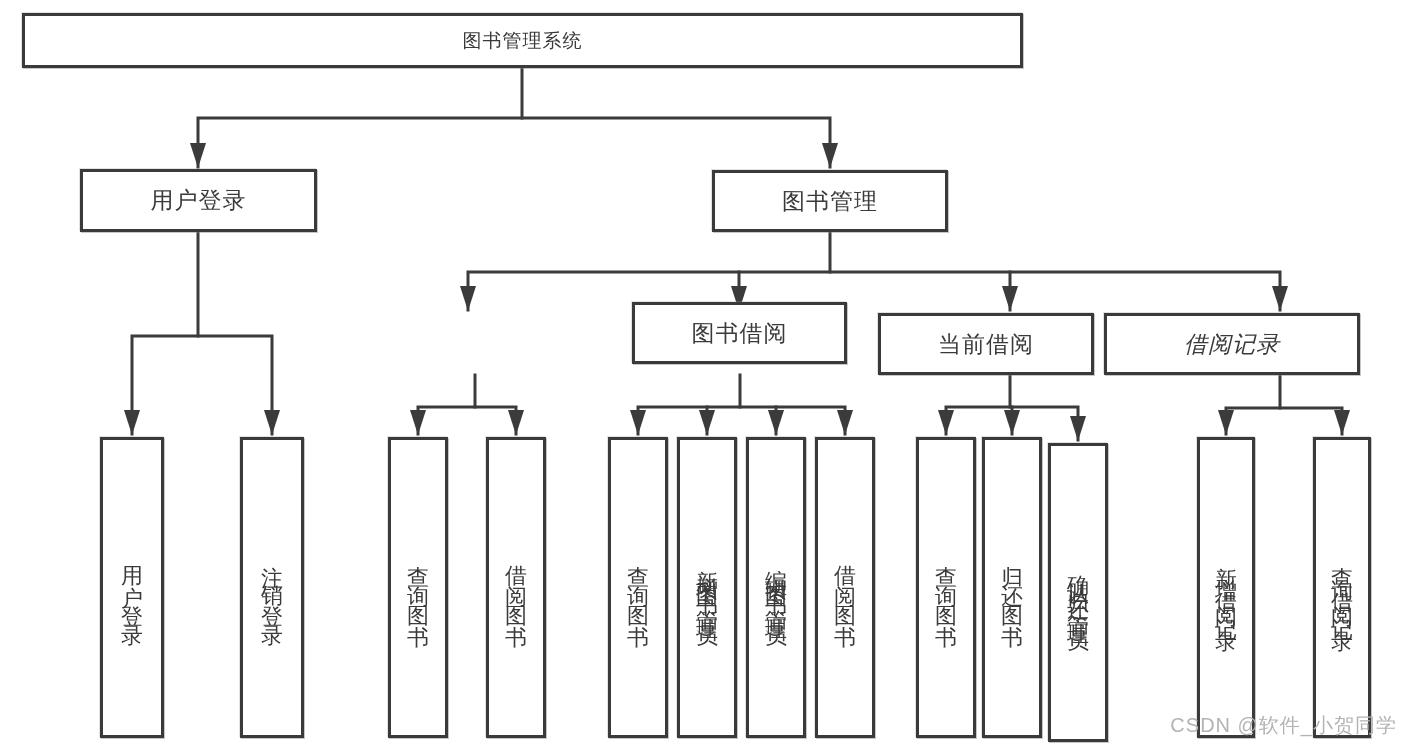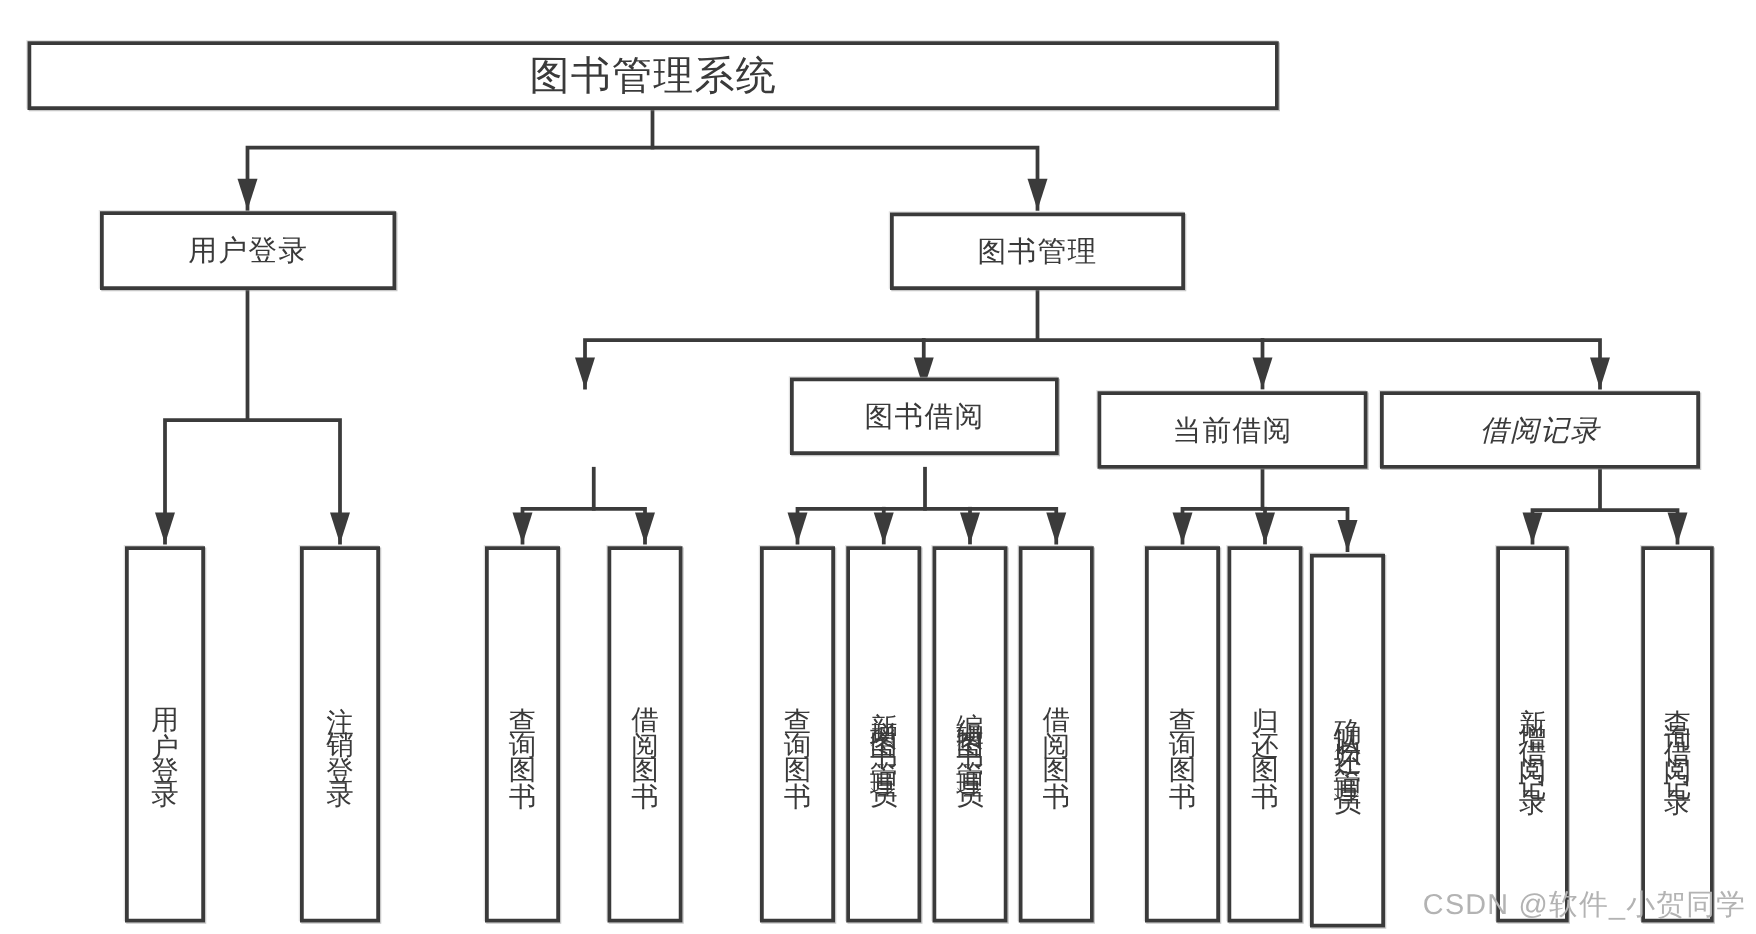--- a/index.html
+++ b/index.html
@@ -24,36 +24,36 @@
     box-sizing: border-box;
     background: #ffffff;
     border: 3px solid var(--border, #3a3a3a);
     display: flex;
     align-items: center;
     justify-content: center;
     color: var(--text, #3a3a3a);
     box-shadow: 1px 1px 0 rgba(130,130,130,.45), -1px -1px 0 rgba(160,160,160,.3);
   }
   .h  { font-size: 23px; letter-spacing: 1px; }
-  .root-box { font-size: 32px; margin-top: 20px; }
+  .root-box { font-size: 19px; }
   .v  {
     writing-mode: vertical-rl;
     text-orientation: mixed;
     font-size: 22px;
     line-height: 1;
   }
   .ls4 { letter-spacing: 20px; }
   .ls6 { letter-spacing: 13px; }
   .ls9 { letter-spacing: 8px;  }
   .watermark {
     position: absolute;
     right: 8px;
     bottom: 8px;
     z-index: 10;
-    font-size: 23px;
+    font-size: 20px;
     letter-spacing: 1px;
     color: var(--watermark, #b3b3b3);
     white-space: nowrap;
   }
 </style>
 </head>
 <body>
 
 <div class="canvas">
 

